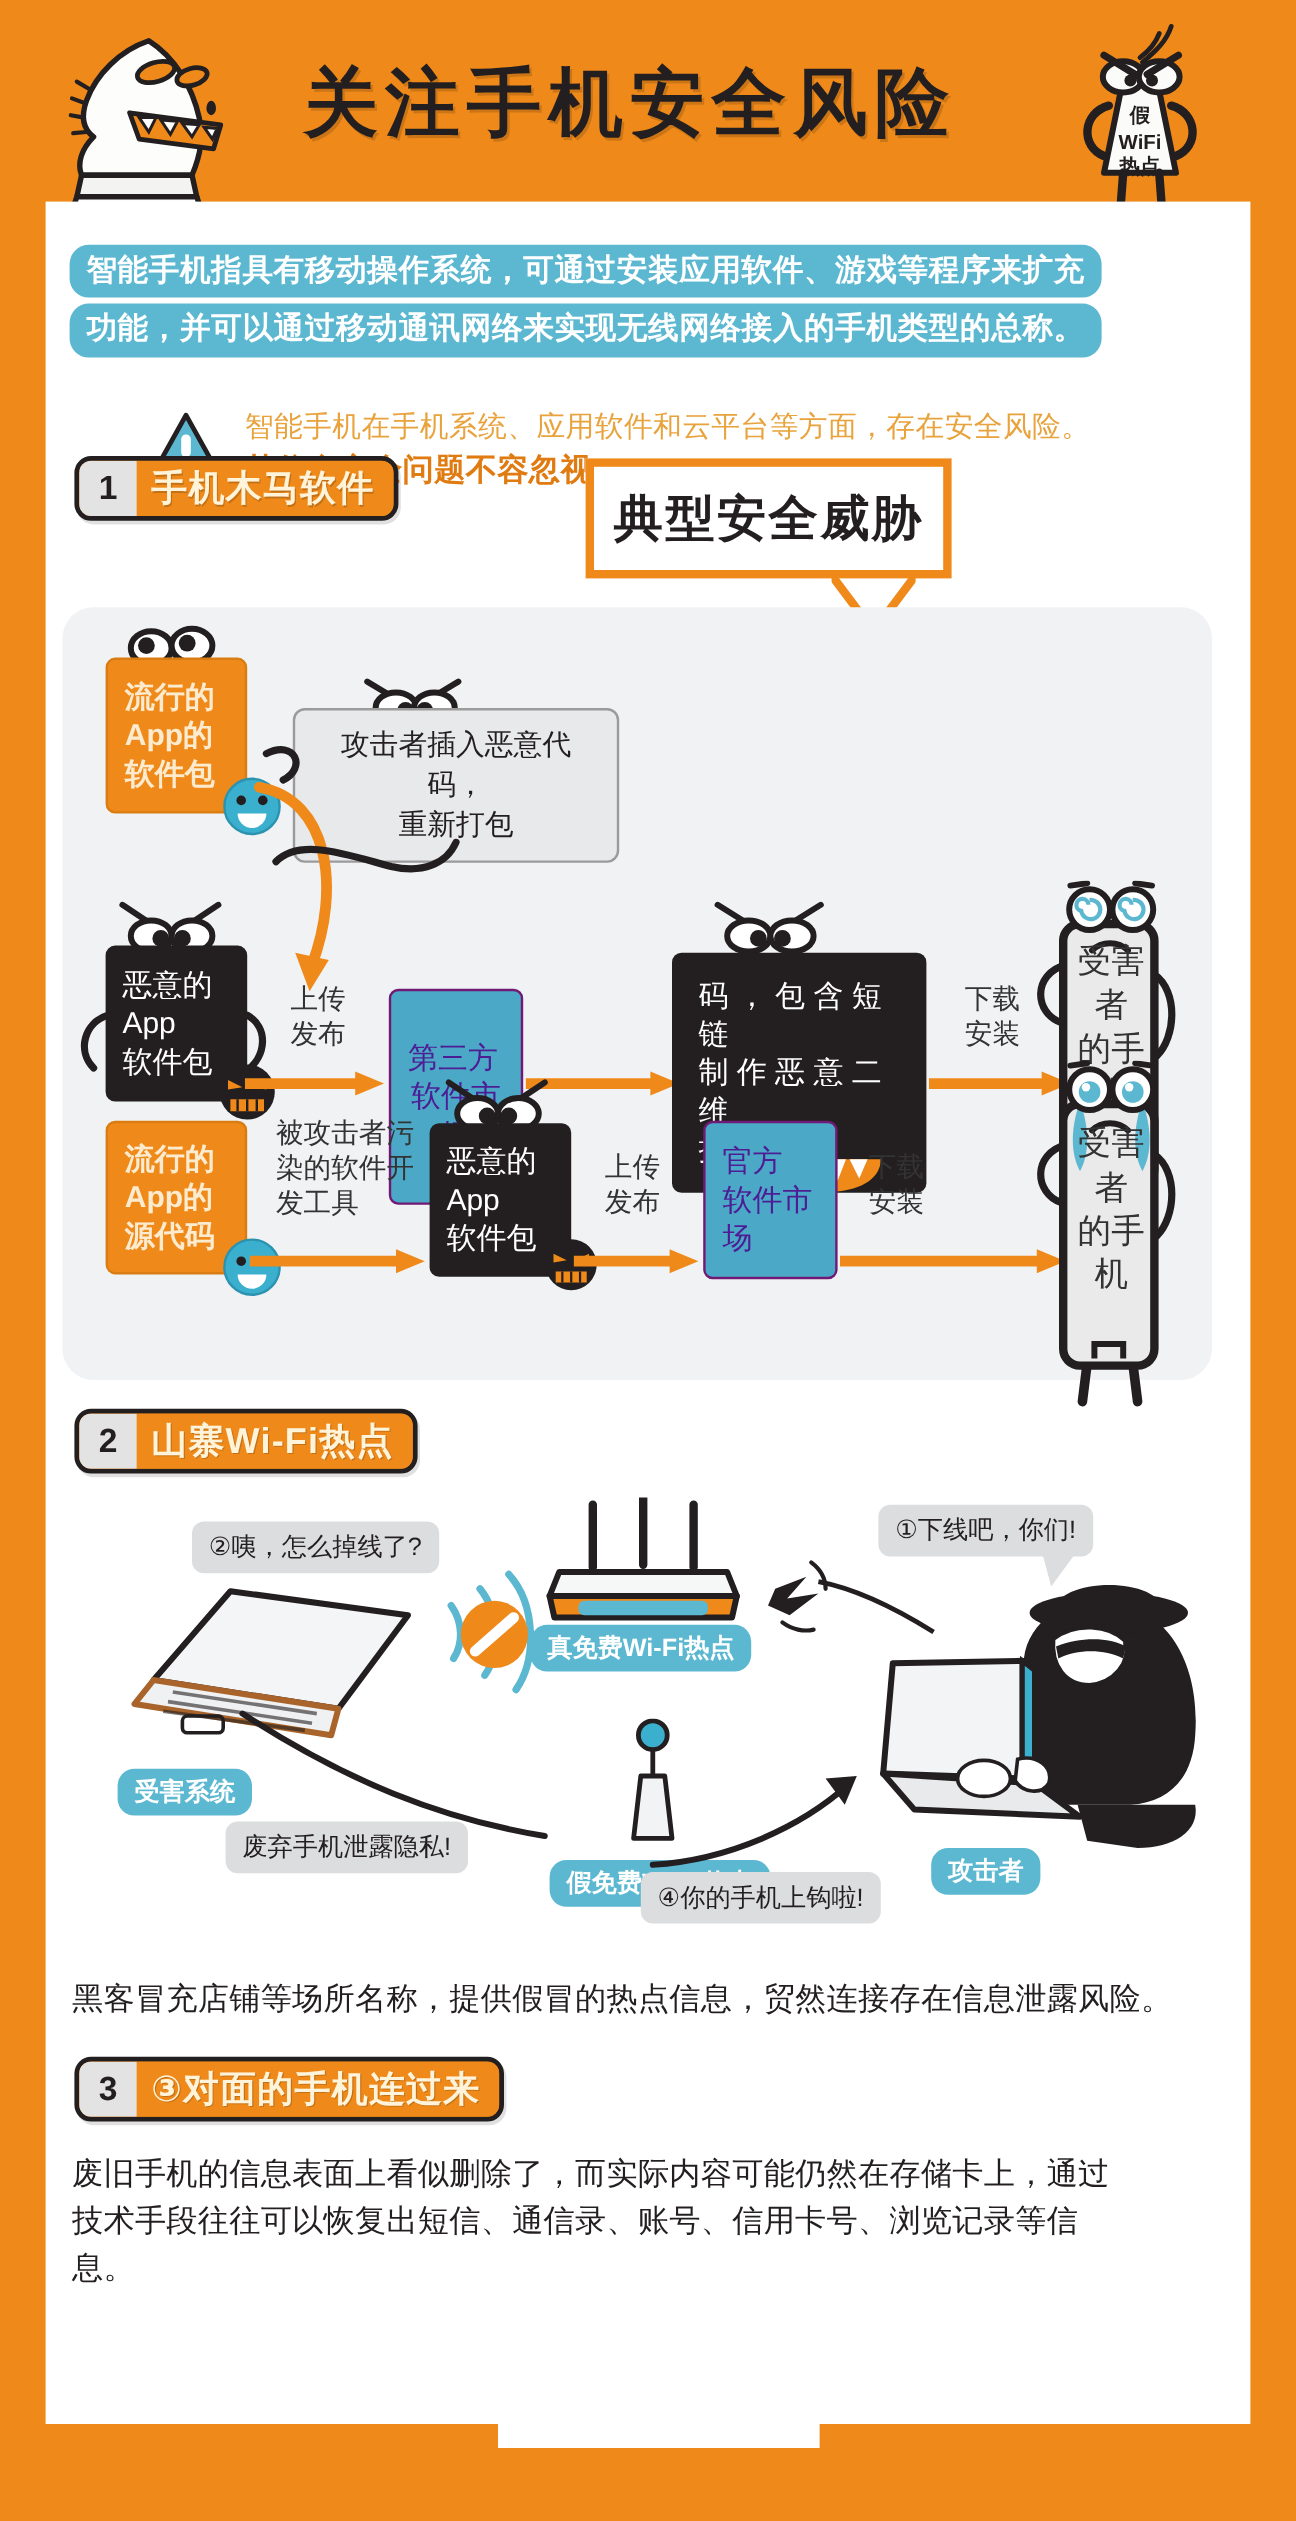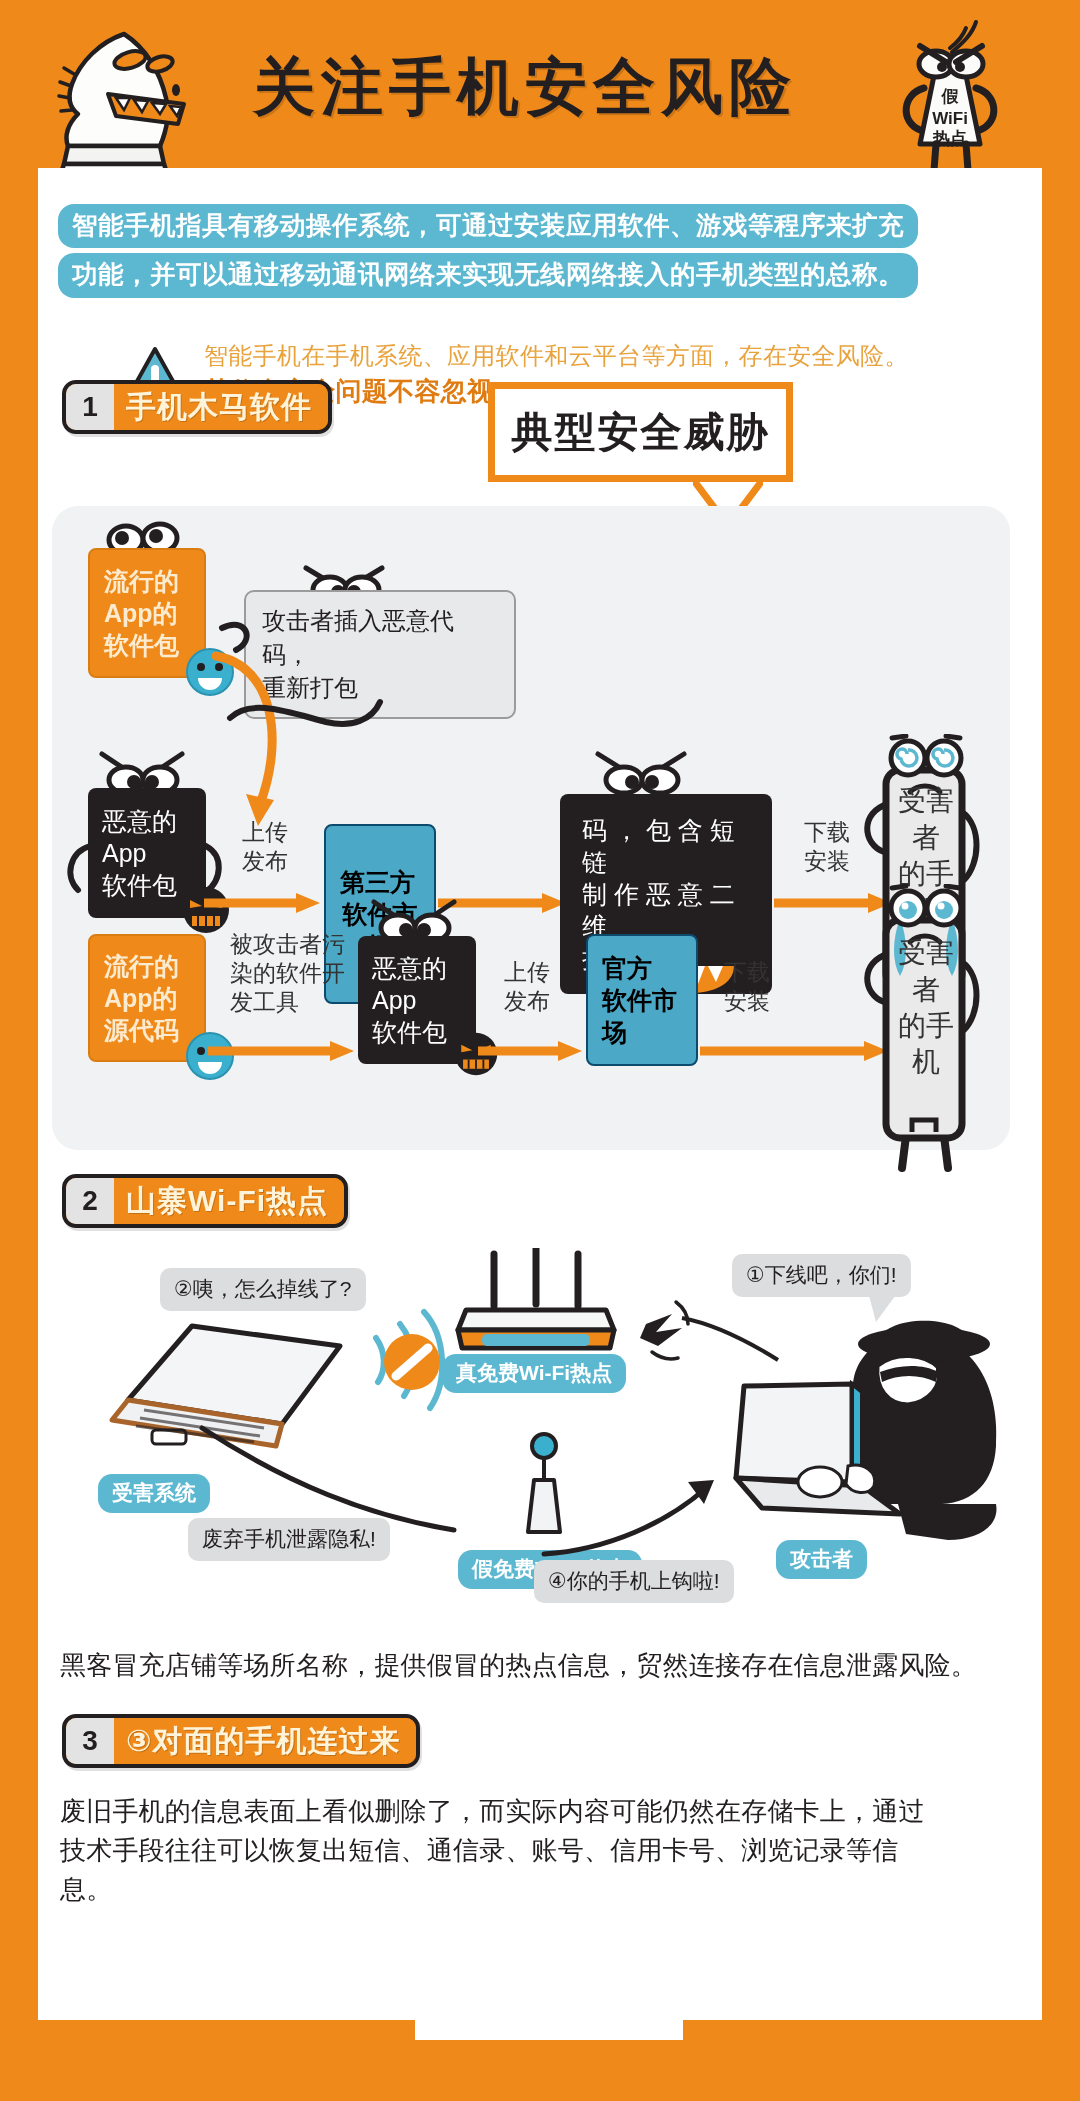--- a/index.html
+++ b/index.html
@@ -58,21 +58,21 @@
     font-weight: bold;
     letter-spacing: 0.5px;
     padding: 7px 14px 8px 14px;
     border-radius: 16px;
     margin-bottom: 5px;
     line-height: 1.15;
     white-space: nowrap;
   }
 
   
-  .warn { position: absolute; left: 86px; top: 170px; width: 900px; display: flex; gap: 18px; align-items: center; }
+  .warn { position: absolute; left: 86px; top: 170px; width: 900px; display: flex; gap: 18px; align-items: flex-start; }
   .warn-icon { width: 62px; height: 62px; flex: none; margin-top: 4px; }
   .warn-text { padding-top: 2px; }
   .warn-l1 { font-size: 24px; color: #E8A33D; line-height: 1.35; font-weight: normal; letter-spacing: 0.3px;}
   .warn-l2 { font-size: 26px; color: #E07B12; font-weight: bold; line-height: 1.35; margin-top: 2px; letter-spacing: 0.3px;}
 
   
   .sec-badge {
     position: absolute;
     display: inline-flex;
     align-items: stretch;
@@ -128,21 +128,21 @@
   .node {
     position: absolute;
     border-radius: 8px;
     display: flex; flex-direction: column;
     align-items: flex-start; justify-content: center;
     font-size: 25px; line-height: 1.28;
     padding: 2px 14px;
   }
   .node.orange { background: #EF8A1A; color: #FCEBCF; font-weight: bold; border: 2px solid #d97d13;}
   .node.black  { background: #231f20; color: #ffffff; }
-  .node.teal   { background: #4BA9C7; color: #000000; font-weight: bold; border: 2px solid #0c4a6e;}
+  .node.teal   { background: #4BA9C7; color: #4c1d95; font-weight: normal; border: 2px solid #701a75;}
   .node.center { align-items: center; justify-content: center; text-align: center; }
 
   .phone {
     position: absolute;
     border: 7px solid #231f20;
     border-radius: 14px;
     background: #EAEAEA;
     display: flex; align-items: center; justify-content: center;
     text-align: center;
     font-size: 28px; color: #333; line-height: 1.3;
@@ -311,21 +311,21 @@
     <svg style="position:absolute; left:248px; top:56px; width:90px; height:44px;" viewBox="0 0 90 44">
       <g stroke="#231f20" stroke-width="5" stroke-linecap="round">
           <path d="M6 6 L36 24"></path>
           <path d="M82 6 L52 24"></path>
         </g>
       <ellipse cx="30" cy="28" rx="17" ry="13" fill="#fff" stroke="#231f20" stroke-width="5"></ellipse>
       <ellipse cx="62" cy="28" rx="17" ry="13" fill="#fff" stroke="#231f20" stroke-width="5"></ellipse>
       <circle cx="38" cy="30" r="7" fill="#231f20"></circle>
       <circle cx="54" cy="30" r="7" fill="#231f20"></circle>
     </svg>
-    <div class="bubble" style="left:192px; top:84px; width:272px;">
+    <div class="bubble" style="left:192px; top:84px; width:272px;text-align:center;">
       <div>攻击者插入恶意代码，</div>
       <div>重新打包</div>
     </div>
 
     <svg style="position:absolute; left:136px; top:84px; width:120px; height:260px;" viewBox="0 0 120 260">
       <path d="M28 66 C86 76 96 150 72 214" fill="none" stroke="#EF8A1A" stroke-width="9" stroke-linecap="round"></path>
       <path d="M58 204 L70 236 L86 210 Z" fill="#EF8A1A"></path>
     </svg>
 
     <svg style="position:absolute; left:150px; top:100px; width:240px; height:140px;" viewBox="0 0 240 140">

